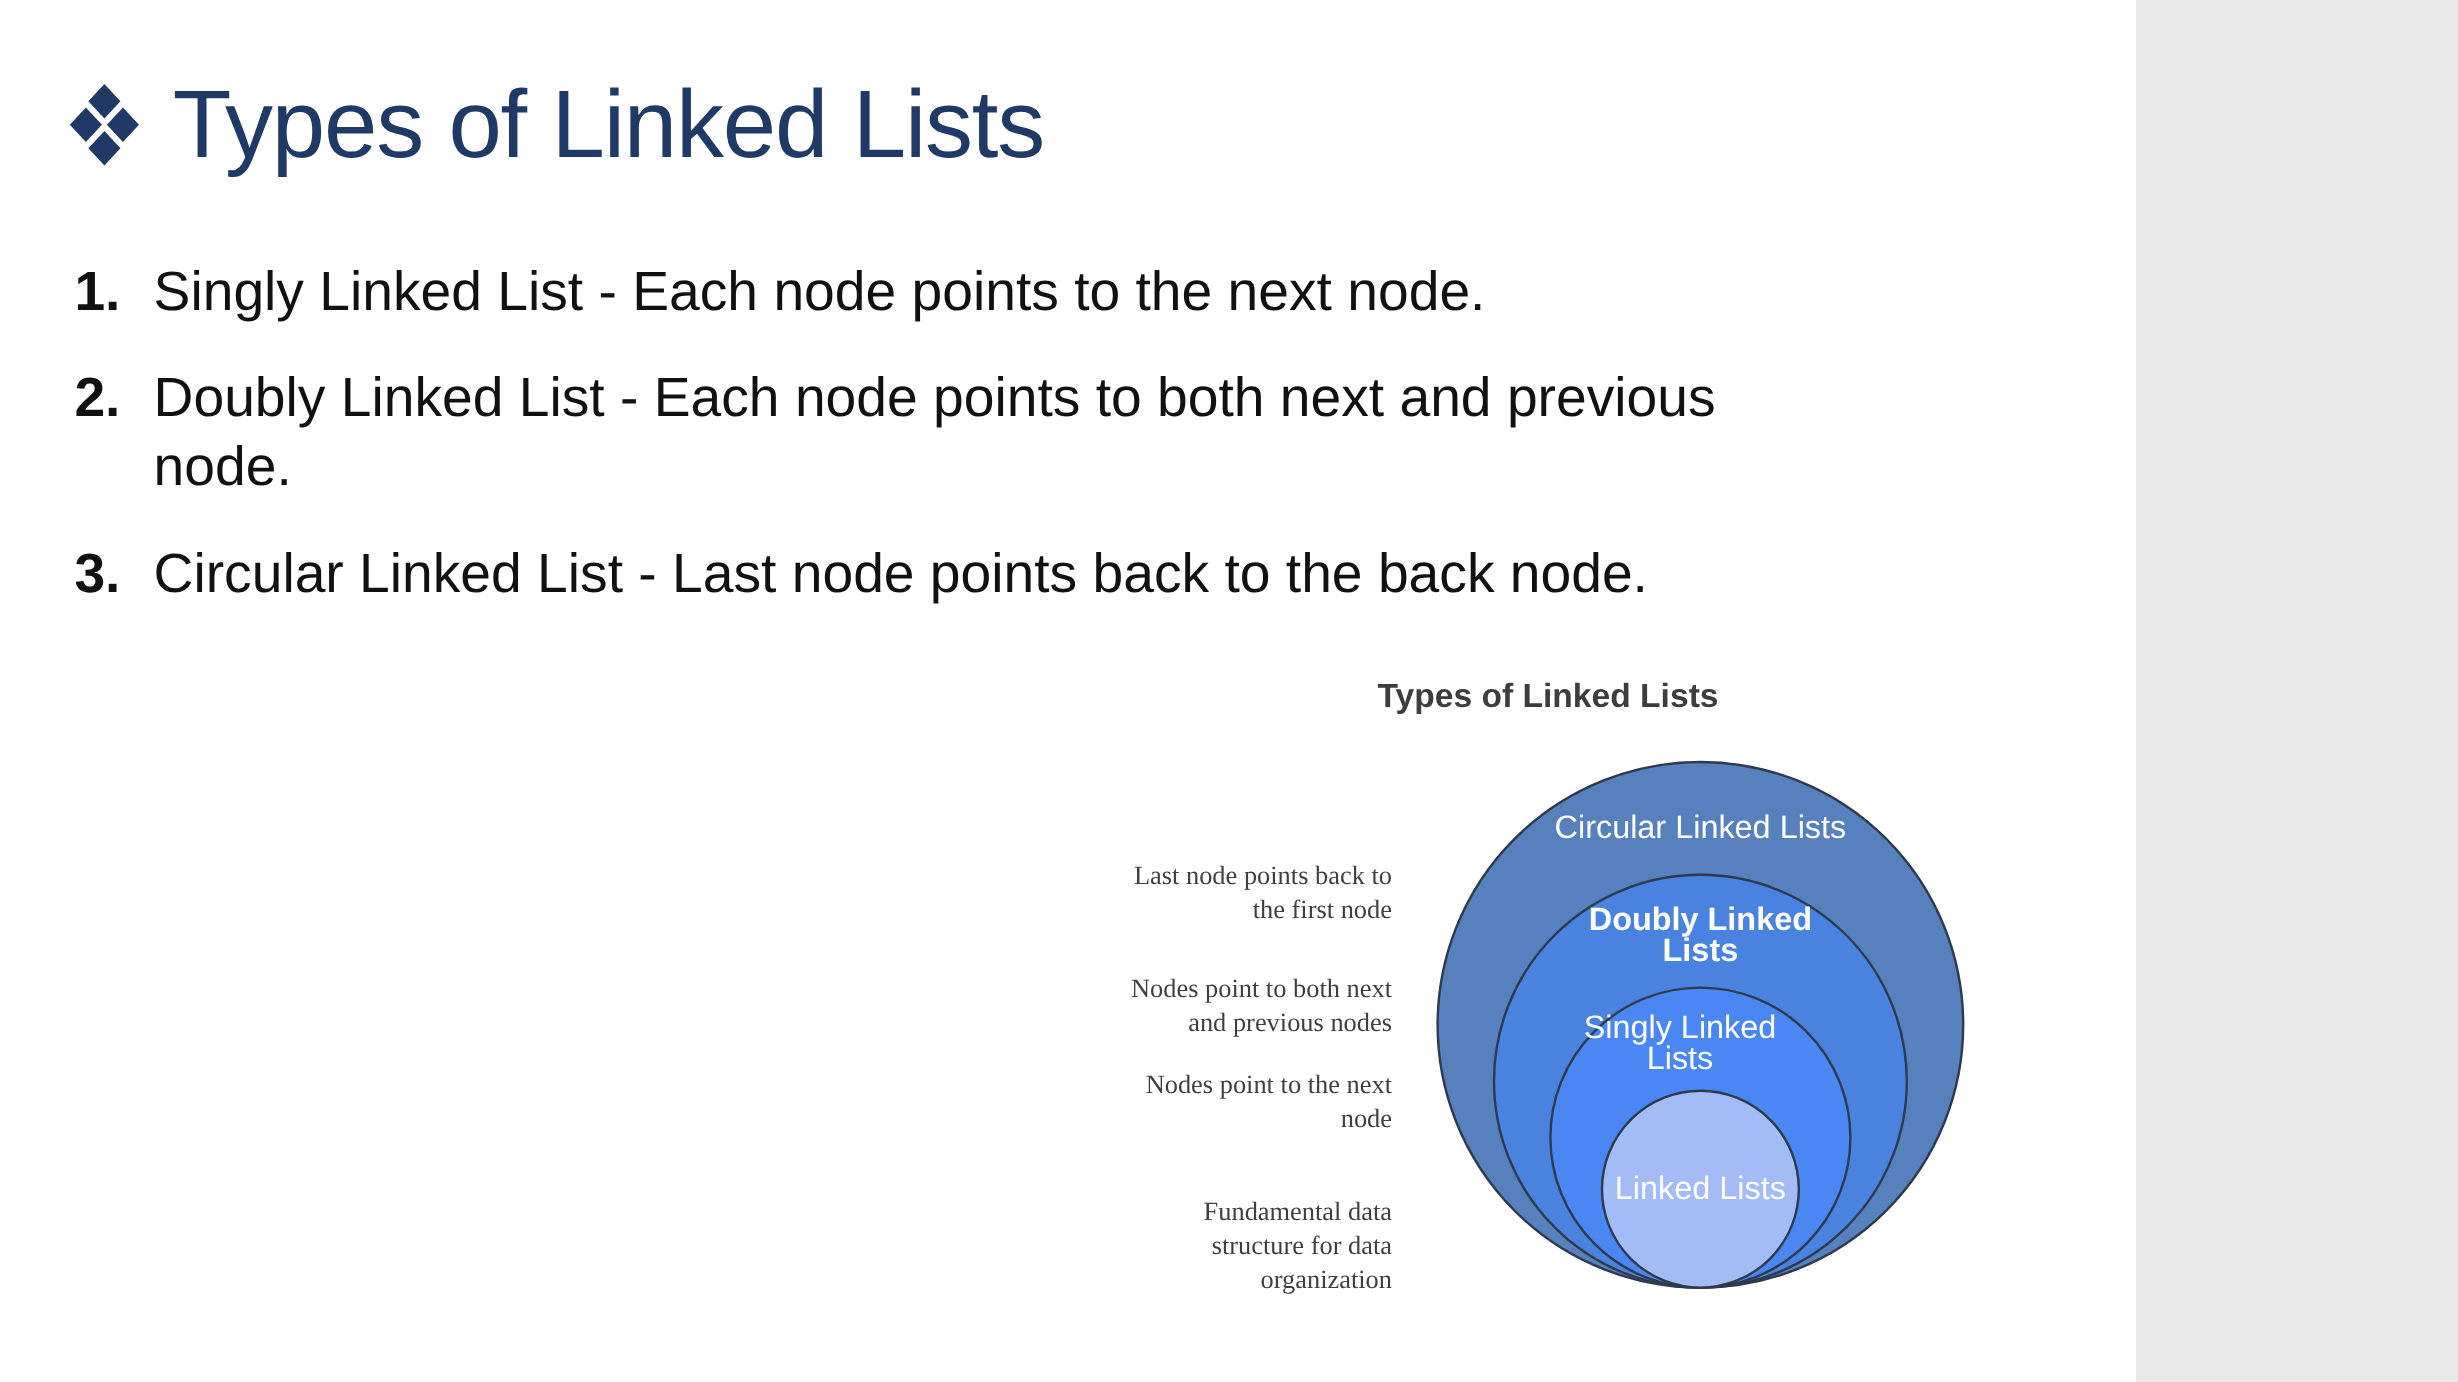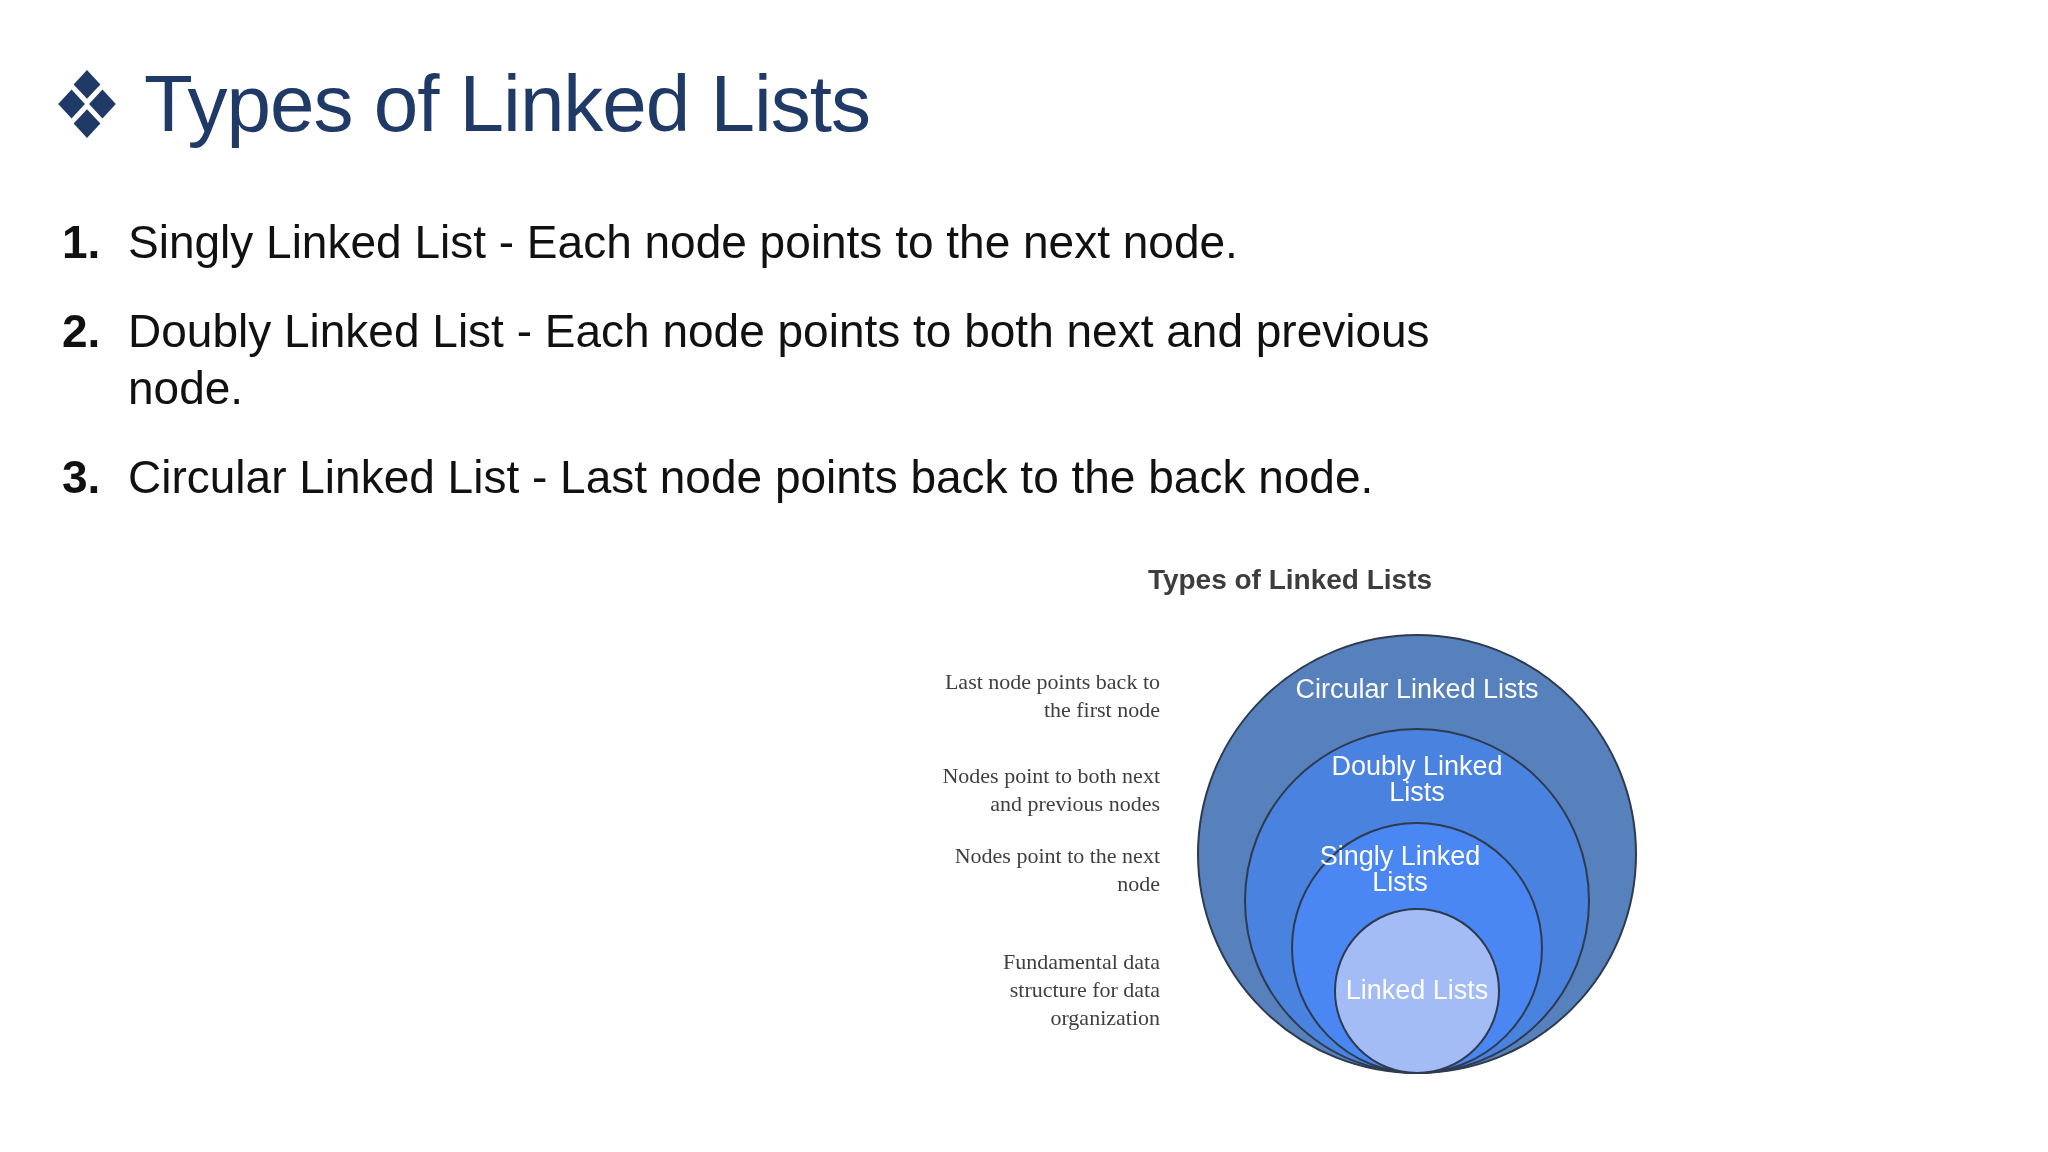--- a/index.html
+++ b/index.html
@@ -1,18 +1,18 @@
 <!DOCTYPE html>
 <html><head>
 <meta charset="utf-8">
 <style>
   html, body { margin: 0; padding: 0; background: #e9e9e9; }
   .slide {
     position: relative;
-    width: 2048px;
+    width: 1780px;
     height: 1152px;
     background: #ffffff;
     overflow: hidden;
     font-family: "Liberation Sans", sans-serif;
   }
 
   
   .title-row {
     position: absolute;
     left: 56px;
@@ -84,34 +84,35 @@
   .ring-label {
     position: absolute;
     width: 300px;
     text-align: center;
     color: #fdfdfe;
     font-size: 27px;
     line-height: 26px;
     white-space: pre-line;
   }
   .rl1 { left: 1267px; top: 676px; }
-  .rl2 { left: 1317px; top: 753px; width: 200px; }
+  .rl2 { left: 1317px; top: 753px; width: 200px; font-weight: bold; }
   .rl3 { left: 1300px; top: 843px; width: 200px; }
   .rl4 { left: 1317px; top: 977px; width: 200px; }
 
   .annot {
     position: absolute;
     left: 900px;
     width: 260px;
     text-align: right;
     font-family: "Liberation Serif", serif;
     font-size: 22px;
     line-height: 28px;
     color: #3f3f3f;
     white-space: pre-line;
+    margin-top: 48px;
   }
   .a1 { top: 668px; }
   .a2 { top: 762px; }
   .a3 { top: 842px; }
   .a4 { top: 948px; }
 </style>
 </head>
 <body>
 
 <div class="slide">

